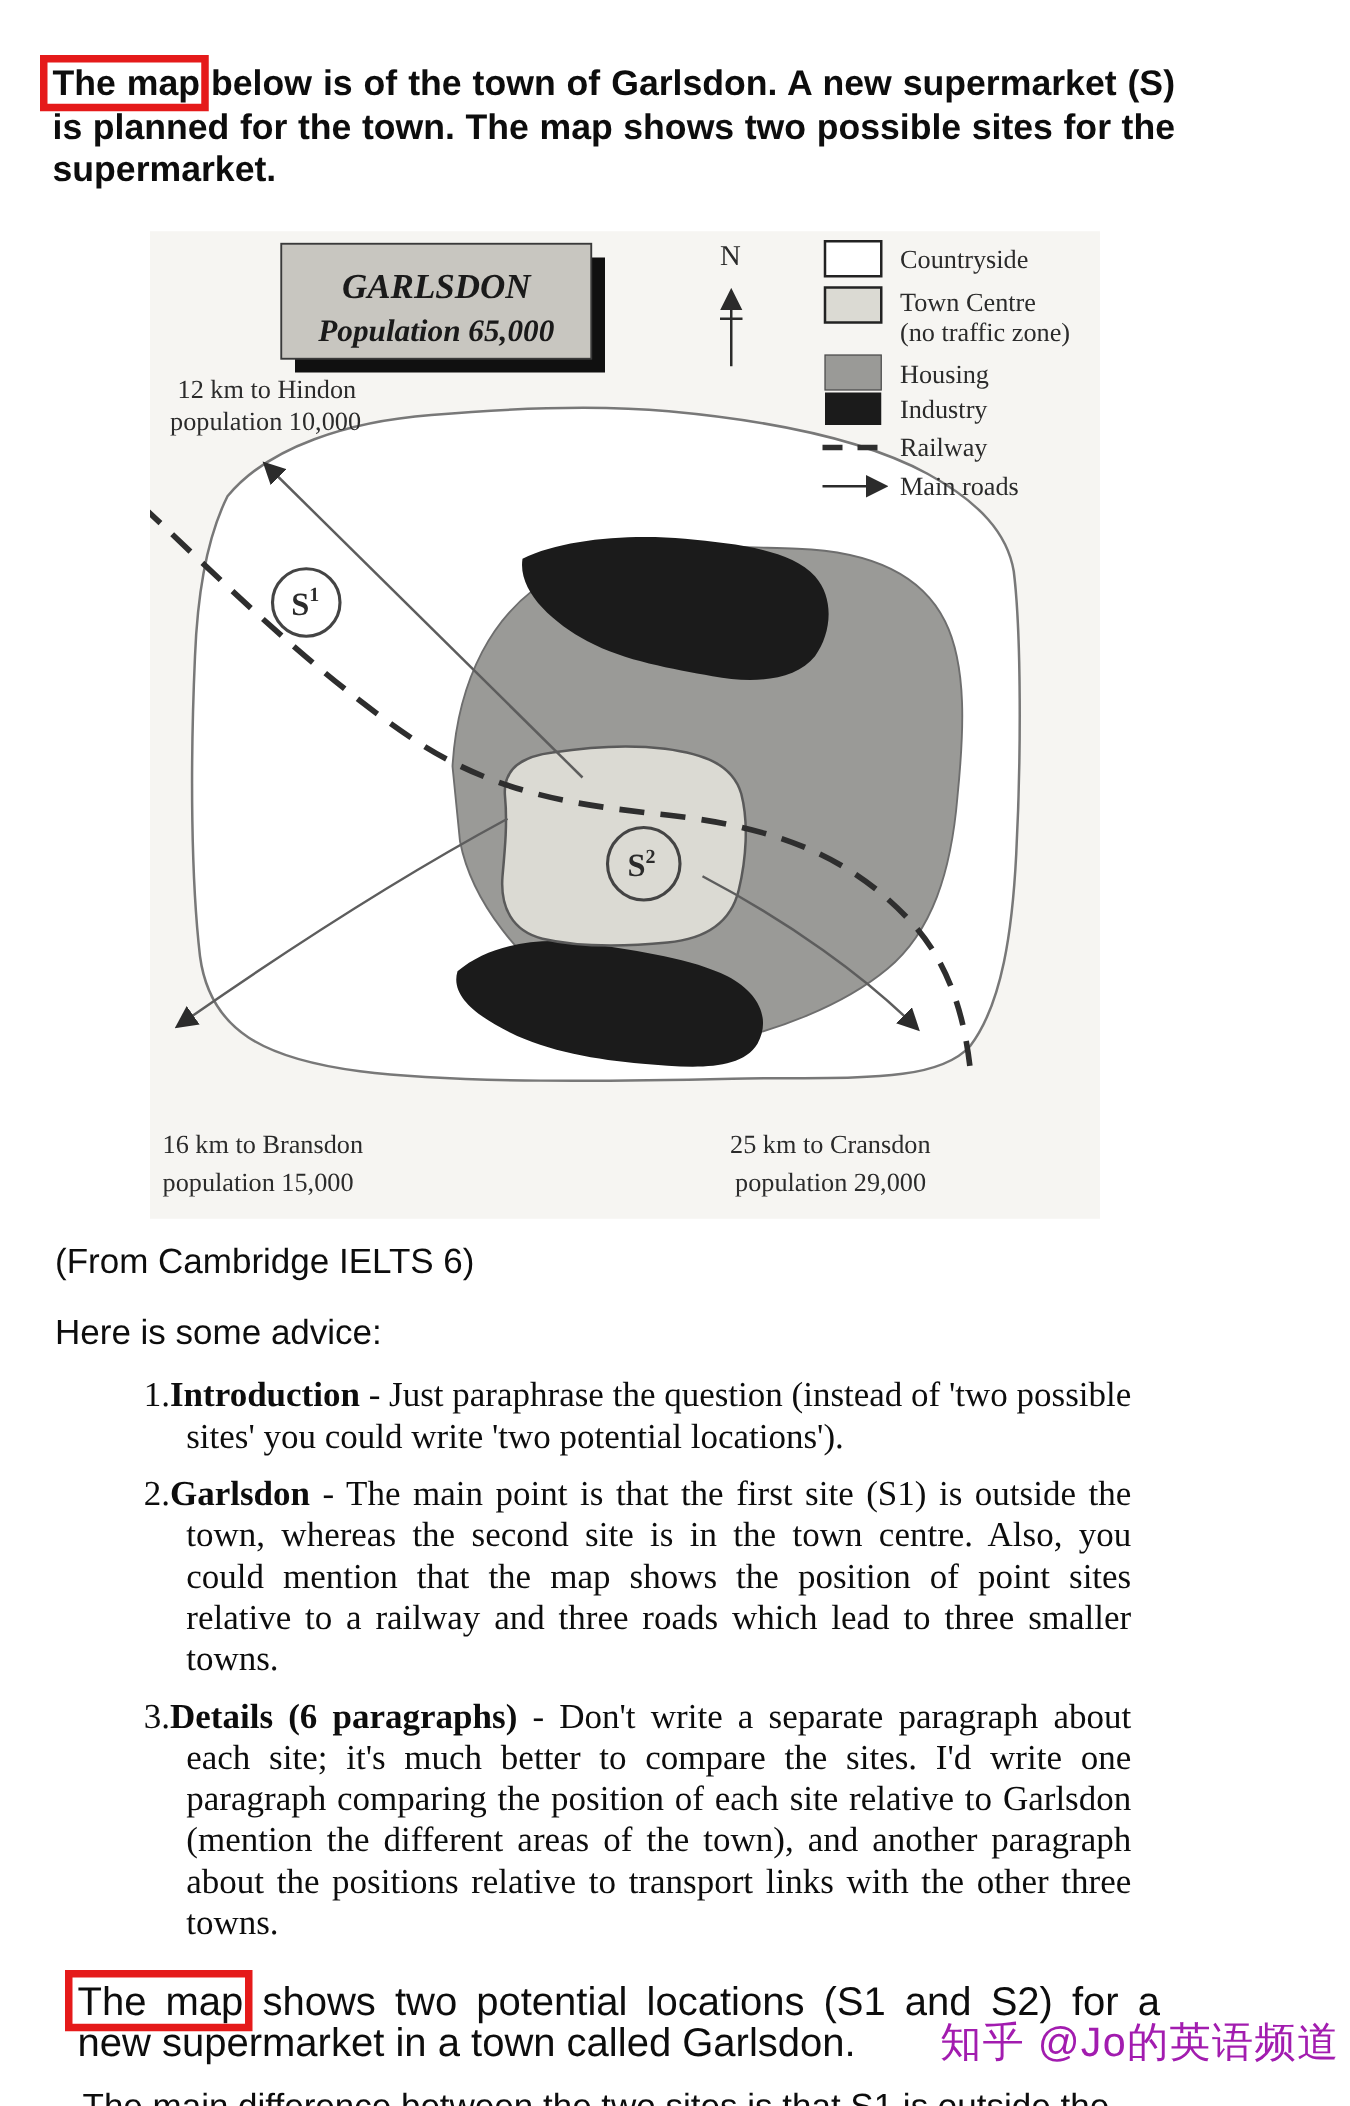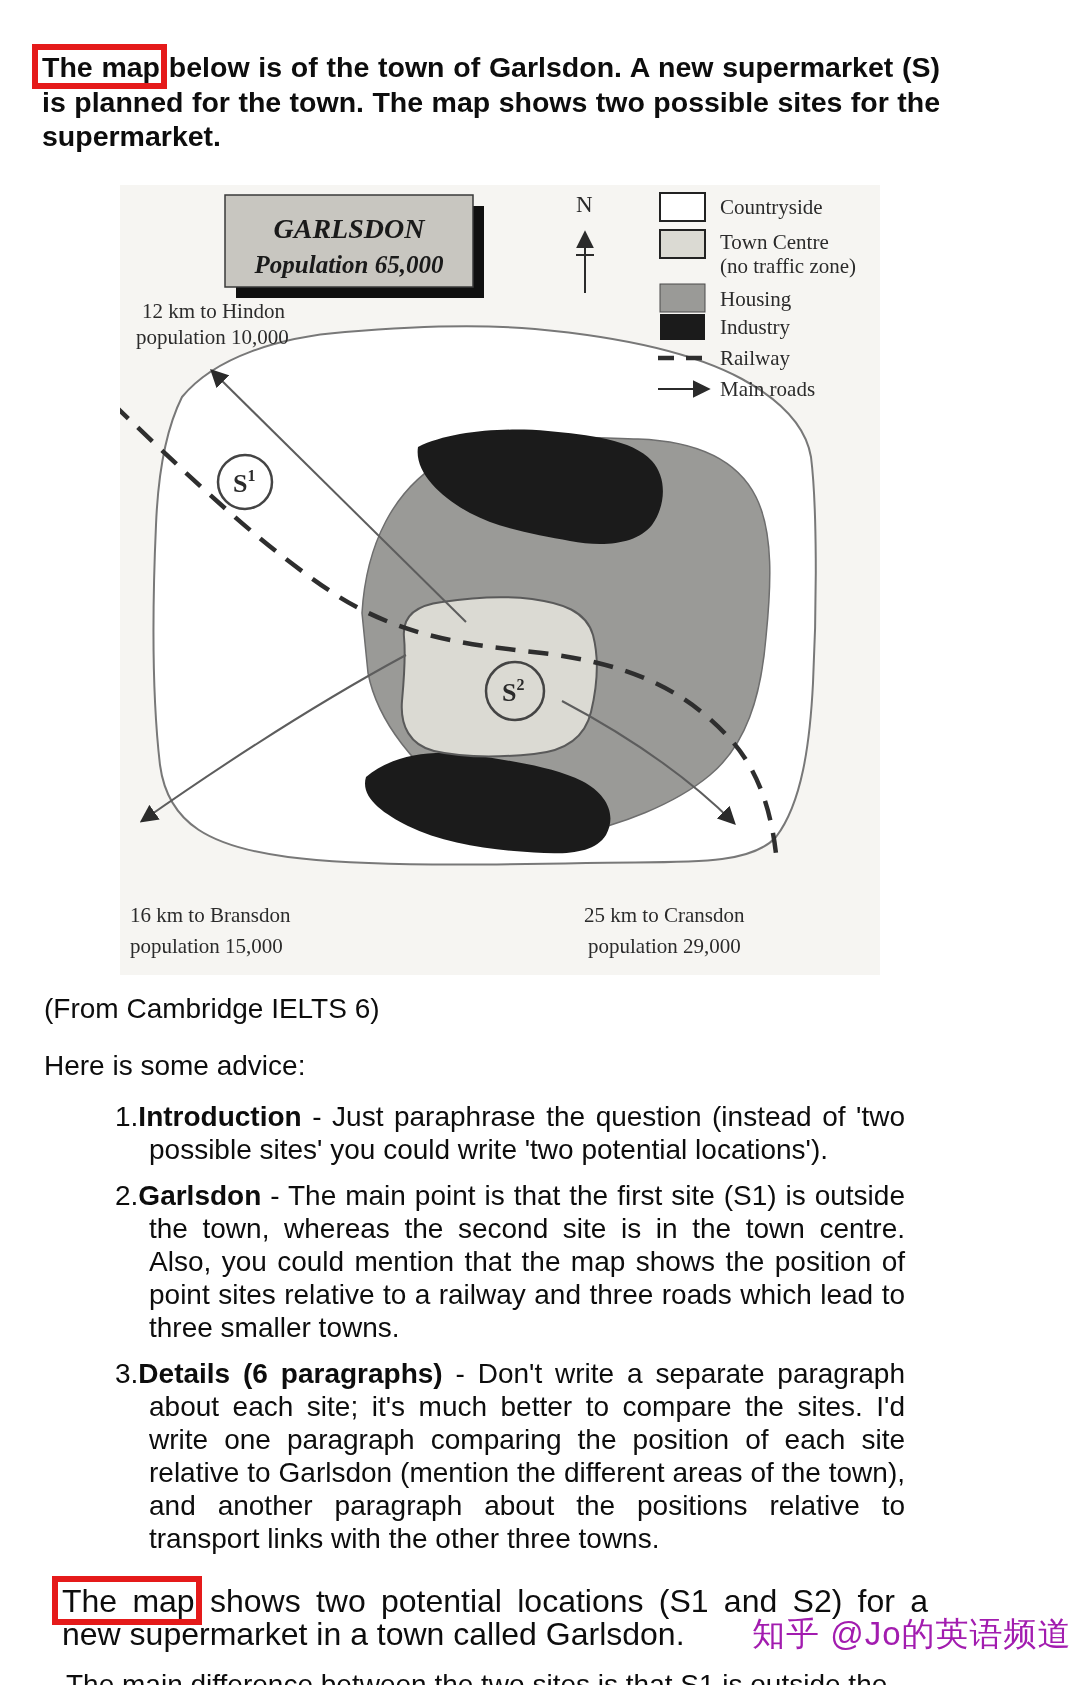--- a/index.html
+++ b/index.html
@@ -18,21 +18,21 @@
     content:"";position:absolute;left:-10px;right:-7px;top:-7px;bottom:-6px;
     border:6px solid #e51a1a;pointer-events:none;
   }
   .map-figure{
     position:absolute;left:120px;top:185px;width:760px;height:790px;
     background:#f6f5f2;
   }
   .body-text{position:absolute;margin:0;font-size:28px;line-height:33px;}
   .source{left:44px;top:992px;}
   .intro{left:44px;top:1049px;}
-  .advice{position:absolute;left:115px;top:1100px;width:790px;}
+  .advice{position:absolute;left:115px;top:1100px;width:790px;font-family:Liberation Serif, serif;}
   .advice-item{
     margin:0 0 13px 0;font-size:28px;line-height:33px;text-align:justify;
     padding-left:34px;text-indent:-34px;
   }
   .advice-item b{font-weight:bold;}
   .closing{
     position:absolute;left:62px;top:1585px;width:866px;margin:0;
     font-size:32px;line-height:33px;text-align:justify;
   }
   .cutoff{

